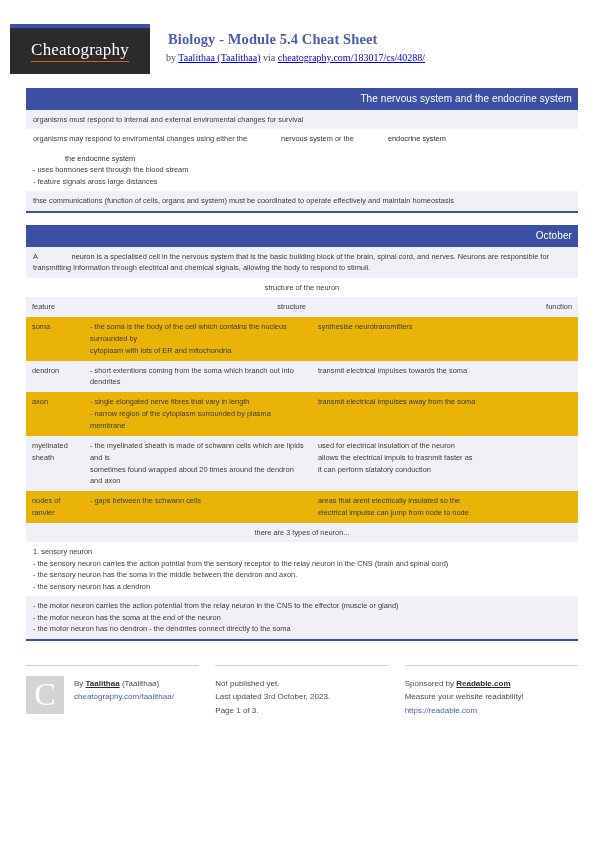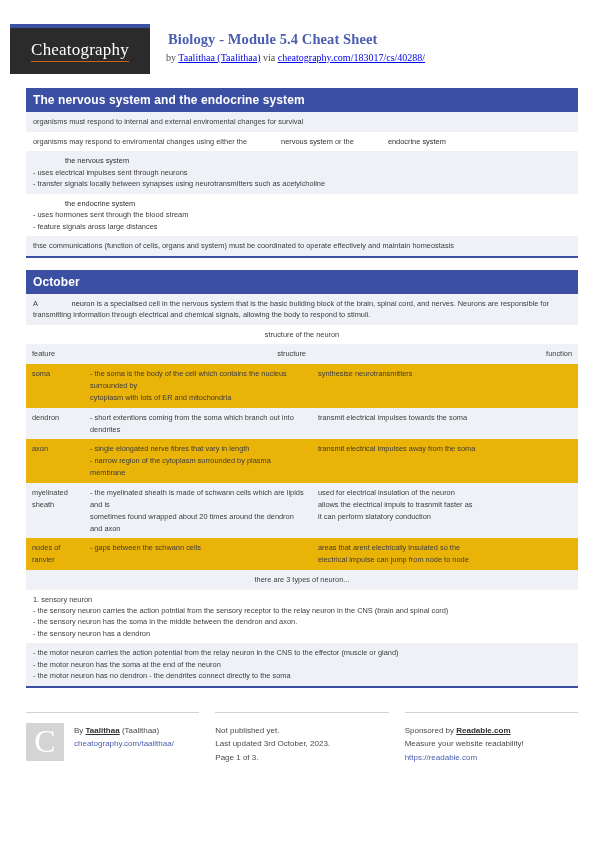--- a/index.html
+++ b/index.html
@@ -77,25 +77,26 @@
   .content {
     padding: 14px 22px 0 26px;
   }
   .block {
     border-bottom: 2px solid #3b4fa3;
     margin-bottom: 12px;
   }
   .block-title {
     background: #3b4fa3;
     color: #ffffff;
-    font-size: 12px;
-    font-weight: bold;
+    font-size: 10px;
+    font-weight: normal;
     padding: 5px 6px 5px 7px;
     line-height: 1.2;
     letter-spacing: 0.1px;
+    text-align: right;
   }
   .row {
     font-size: 7.4px;
     line-height: 1.55;
     padding: 4px 7px;
     color: #3c3c3c;
   }
   .row.shade { background: #eff1f6; }
   .row.plain { background: #ffffff; }
   .row b { font-weight: normal; color: #2e2e2e; padding-left: 32px; }
@@ -183,25 +184,20 @@
       <div class="block-title">The nervous system and the endocrine system</div>
 
       <div class="row shade">
         <span class="line">organisms must respond to internal and external enviromental changes for survival</span>
       </div>
 
       <div class="row plain">
         <span class="line">organisms may respond to enviromental changes using either the <b>nervous system</b> or the <b>endocrine system</b></span>
       </div>
 
-      <div class="row shade">
-        <b class="line">the nervous system</b>
-        <span class="line">- uses electrical impulses sent through neurons</span>
-        <span class="line">- transfer signals locally between synapses using neurotransmitters such as acetylcholine</span>
-      </div>
 
       <div class="row plain">
         <b class="line">the endocrine system</b>
         <span class="line">- uses hormones sent through the blood stream</span>
         <span class="line">- feature signals aross large distances</span>
       </div>
 
       <div class="row shade">
         <span class="line">thse communications (function of cells, organs and system) must be coordinated to operate effectively and maintain homeostasis</span>
       </div>

